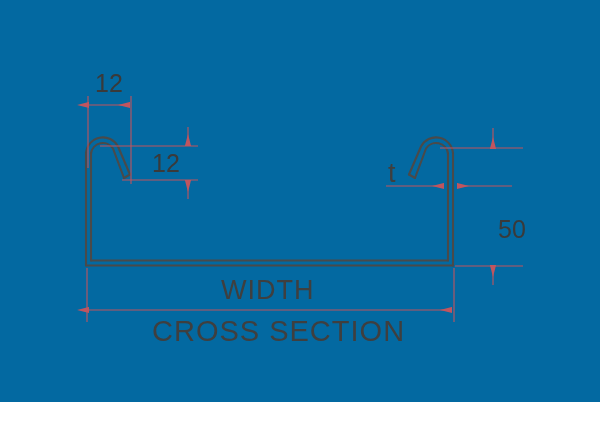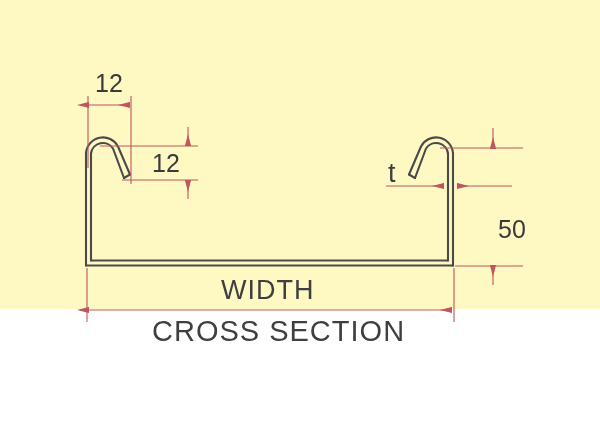--- a/index.html
+++ b/index.html
@@ -9,22 +9,22 @@
   body {
     width: 600px;
     height: 425px;
     background: #ffffff;
     font-family: "Liberation Sans", sans-serif;
     overflow: hidden;
   }
   #drawing-root {
     position: relative;
     width: 600px;
-    height: 309px;
-    background: #fef9c3;
+    height: 402px;
+    background: #0369a1;
   }
   svg#cross-section-svg {
     display: block;
     width: 600px;
     height: 425px;
   }
   .dim-text {
     font-family: "Liberation Sans", sans-serif;
     font-size: 25px;
     fill: #3a3a3a;

